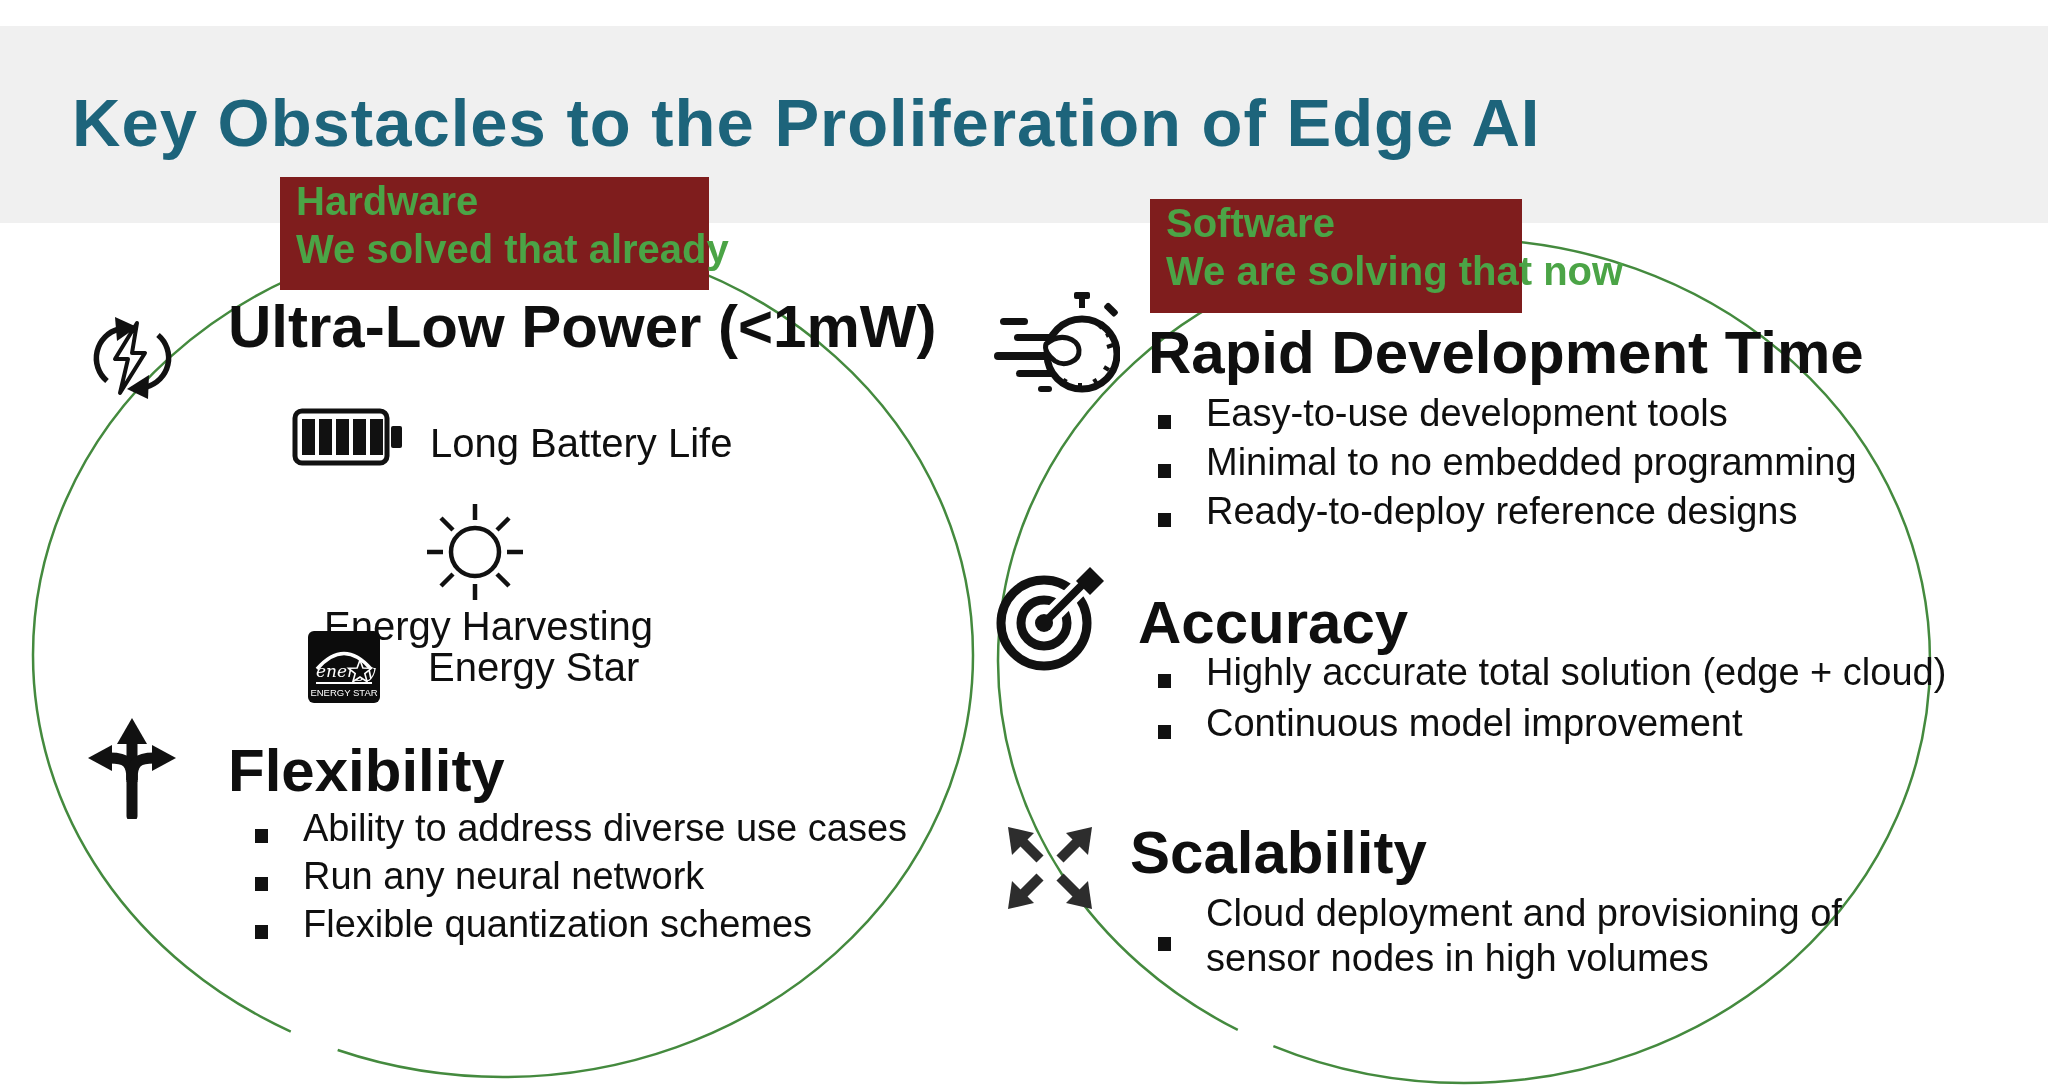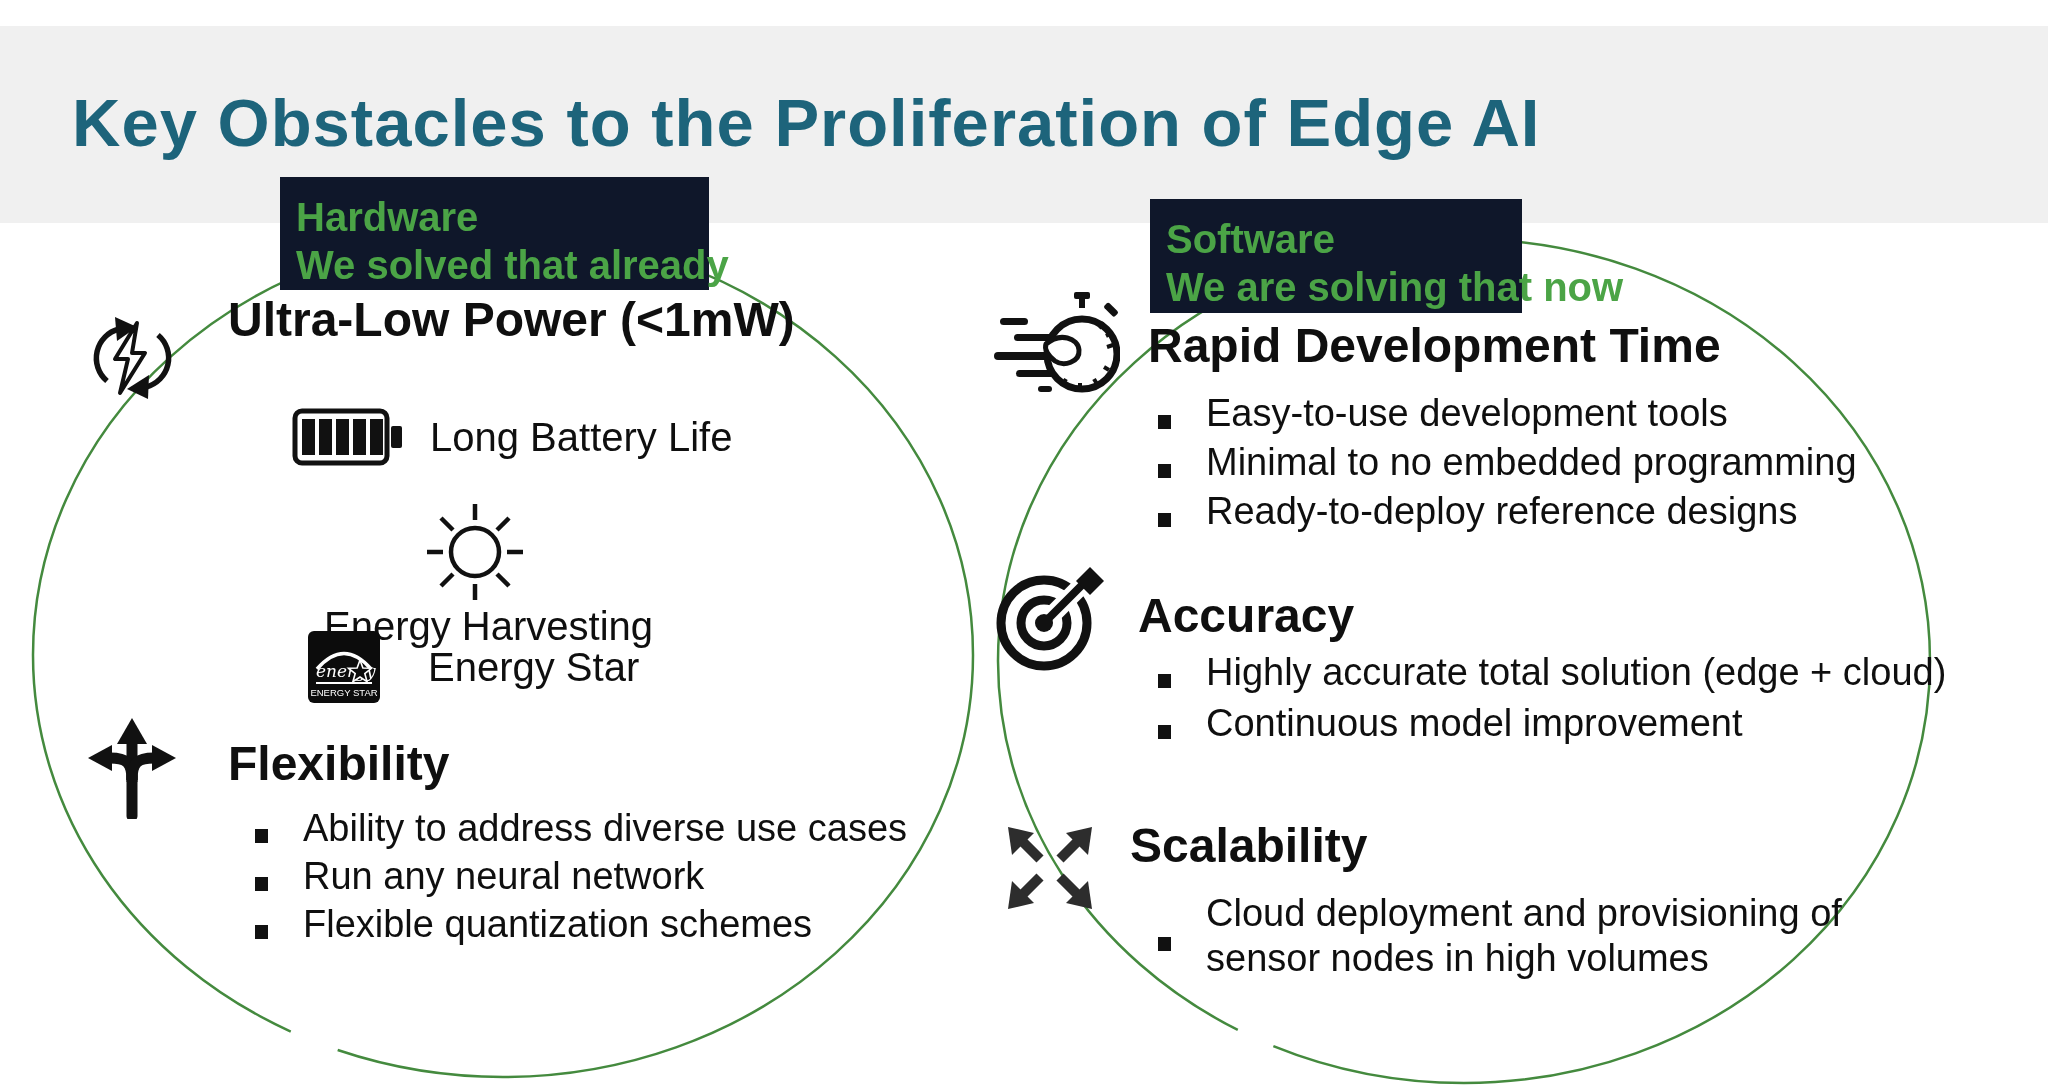--- a/index.html
+++ b/index.html
@@ -2,24 +2,24 @@
 <html><head>
 <meta charset="utf-8">
 <style>
   html,body{margin:0;padding:0;background:#fff;}
   #slide{position:relative;width:2048px;height:1090px;background:#ffffff;overflow:hidden;
          font-family:"Liberation Sans",sans-serif;color:#111111;}
   .band{position:absolute;left:0;top:26px;width:2048px;height:197px;background:#f0f0f0;z-index:0;}
   .title{position:absolute;left:48px;top:84px;font-size:67px;font-weight:bold;color:#1d647b;
          letter-spacing:1px;white-space:nowrap;z-index:2;margin-left:24px;}
   #circles{position:absolute;left:0;top:0;z-index:1;}
-  .tagbox{position:absolute;background:#0f172a;z-index:3;padding:16px 0 0 16px;box-sizing:border-box;}
+  .tagbox{position:absolute;background:#7f1d1d;z-index:3;padding:0 0 0 16px;box-sizing:border-box;}
   .tagbox div{font-size:40px;font-weight:bold;color:#4ba446;line-height:48px;white-space:nowrap;}
   .content{position:absolute;left:0;top:0;width:2048px;height:1090px;z-index:2;}
-  .h{position:absolute;font-size:48px;font-weight:bold;white-space:nowrap;color:#0f0f0f;}
+  .h{position:absolute;font-size:60px;font-weight:bold;white-space:nowrap;color:#0f0f0f;}
   .icon{position:absolute;}
   .row{position:absolute;display:flex;align-items:center;}
   .row .lbl{font-size:40px;white-space:nowrap;color:#0f0f0f;}
   .bullets{position:absolute;}
   .bullet{display:flex;align-items:center;}
   .bullet .sq{width:13px;height:14px;background:#111;flex:none;margin-top:16px;}
   .bullet .tx{margin-left:35px;font-size:38px;line-height:48px;color:#0f0f0f;white-space:nowrap;}
   .bullets.lh49 .tx{line-height:49px;}
   .bullets.lh51 .tx{line-height:51px;}
   .bullets.wrap .tx{white-space:normal;line-height:45px;width:680px;}
@@ -55,21 +55,21 @@
       <svg width="95" height="90" viewBox="0 0 95 90">
         <path d="M 22,68 A 30 30 0 0 1 34,16" fill="none" stroke="#111" stroke-width="5.5"></path>
         <polygon points="30,4 52,14 32,28" fill="#111"></polygon>
         <path d="M 73,22 A 30 30 0 0 1 61,74" fill="none" stroke="#111" stroke-width="5.5"></path>
         <polygon points="64,62 42,76 63,86" fill="#111"></polygon>
         <path d="M52,10 L30,46 L43,46 L35,80 L60,40 L47,40 Z" fill="none" stroke="#111" stroke-width="4" stroke-linejoin="round"></path>
       </svg>
     </div>
     <div class="h" style="left:228px;top:292px;">Ultra-Low Power (&lt;1mW)</div>
 
-    <div class="row" style="left:292px;top:408px;">
+    <div class="row" style="left:292px;top:408px;align-items:flex-end;">
       <span>
         <svg width="112" height="58" viewBox="0 0 112 58">
           <rect x="3" y="3" width="92" height="52" rx="7" fill="none" stroke="#111" stroke-width="5"></rect>
           <rect x="99" y="18" width="11" height="22" rx="2" fill="#111"></rect>
           <rect x="10" y="11" width="13" height="36" fill="#111"></rect>
           <rect x="27" y="11" width="13" height="36" fill="#111"></rect>
           <rect x="44" y="11" width="13" height="36" fill="#111"></rect>
           <rect x="61" y="11" width="13" height="36" fill="#111"></rect>
           <rect x="78" y="11" width="13" height="36" fill="#111"></rect>
         </svg>

